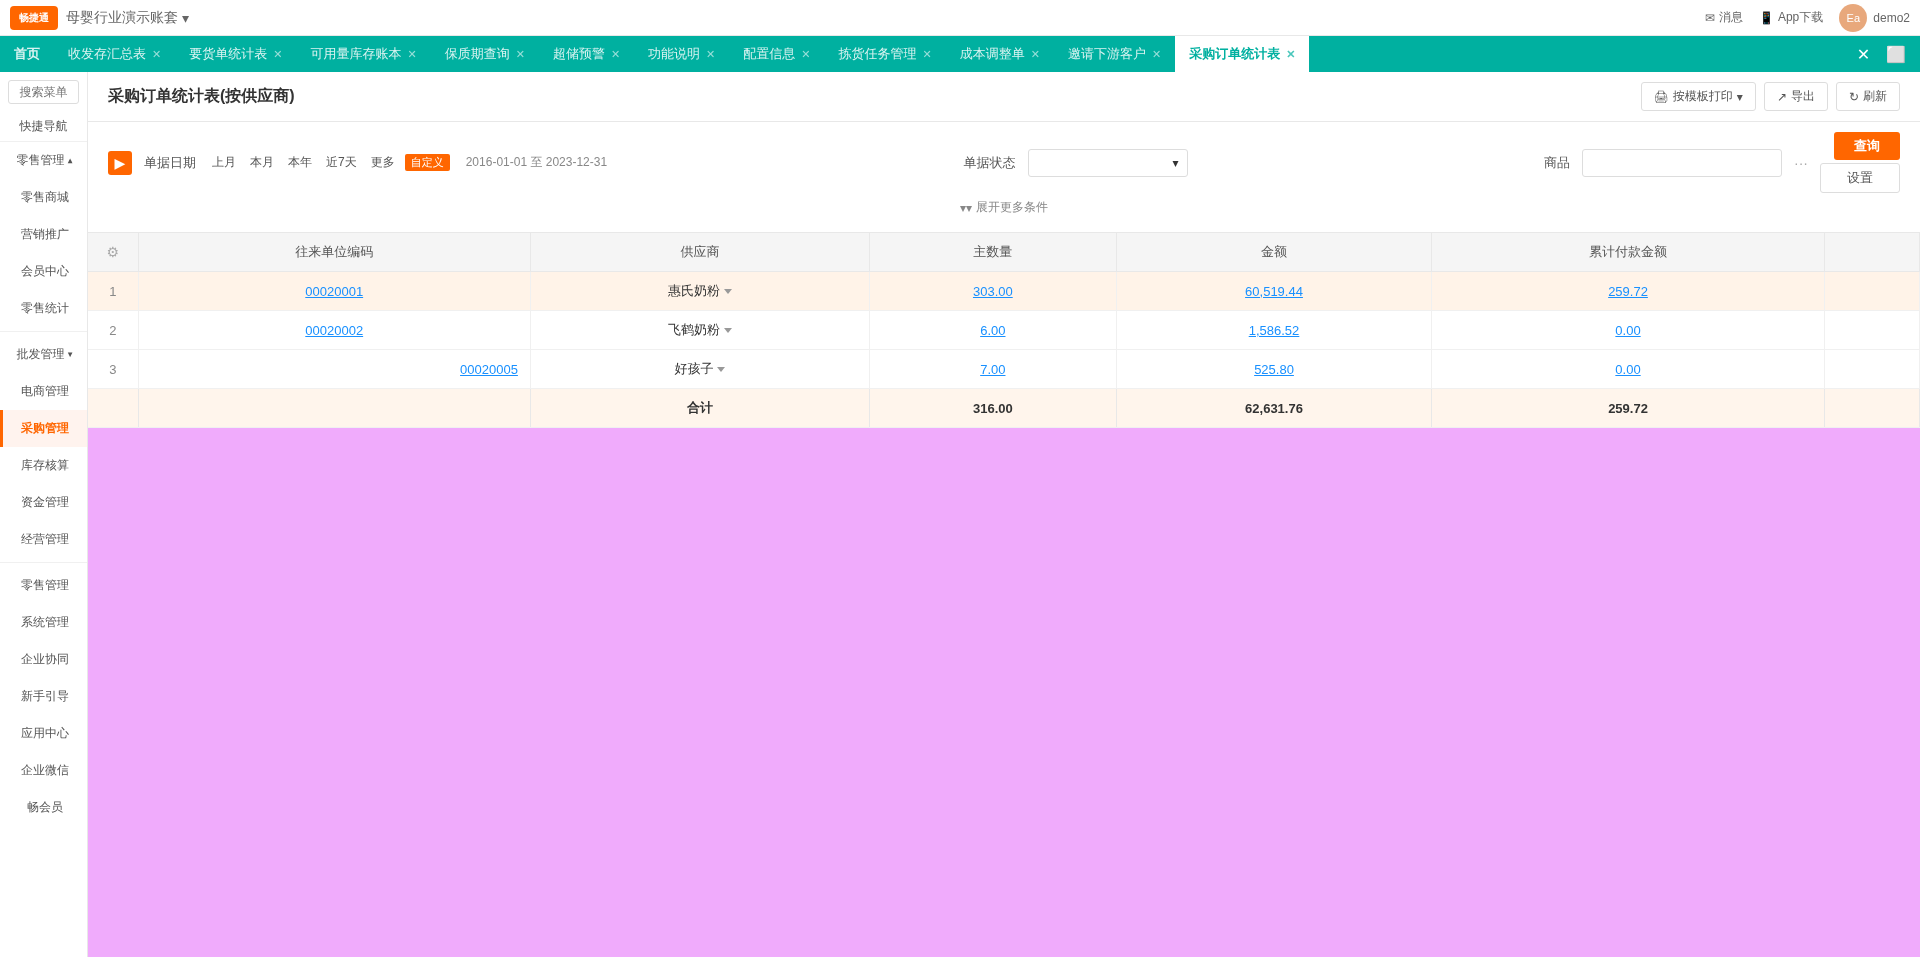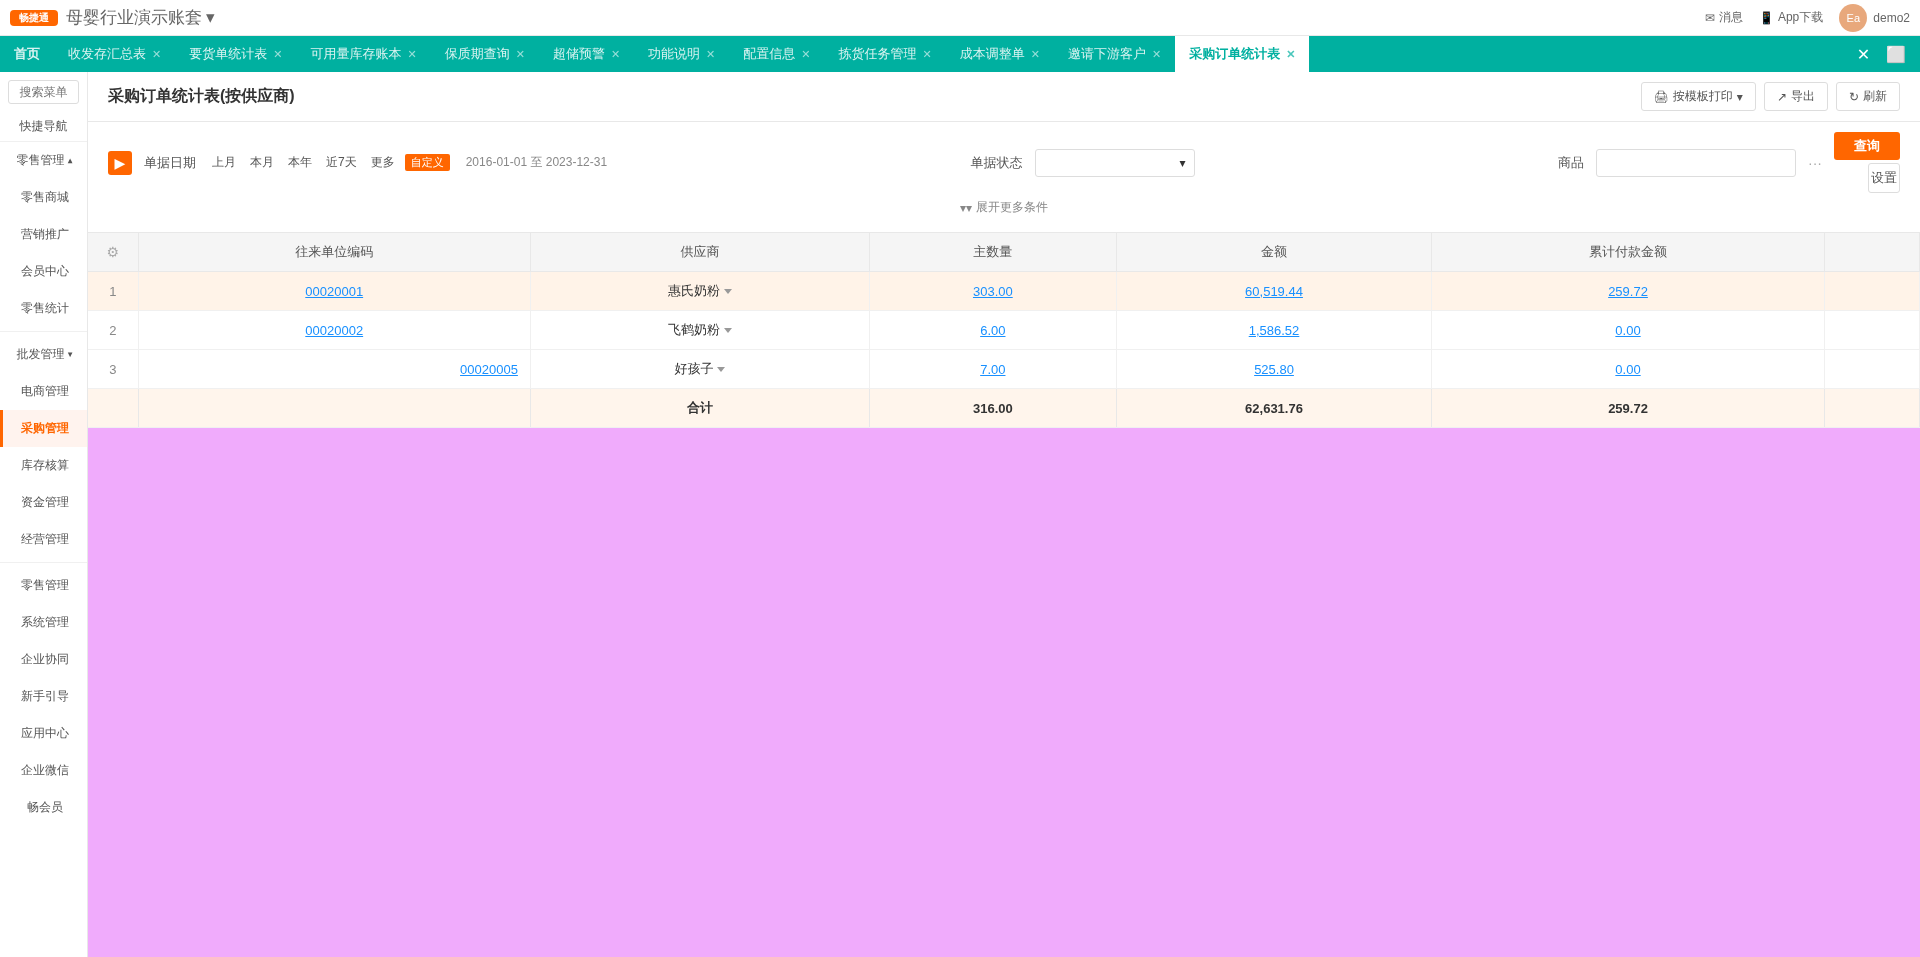--- a/index.html
+++ b/index.html
@@ -1,22 +1,22 @@
 <!DOCTYPE html>
 <html><head>
   <meta charset="utf-8">
   <style>
     * { margin: 0; padding: 0; box-sizing: border-box; }
     body { font-family: 'Microsoft YaHei', Arial, sans-serif; font-size: 13px; background: #f5f5f5; color: #333; width: 1920px; height: 957px; overflow: hidden; display: flex; flex-direction: column; }
 
     
     .top-bar { background: #fff; height: 36px; display: flex; align-items: center; padding: 0 10px; border-bottom: 1px solid #e8e8e8; justify-content: space-between; flex-shrink: 0; }
     .top-bar-left { display: flex; align-items: center; gap: 8px; }
-    .logo { width: 48px; height: 16px; background: #ff6600; border-radius: 4px; display: flex; align-items: center; justify-content: center; color: #fff; font-size: 10px; font-weight: bold; }
-    .workspace-selector { display: flex; align-items: center; gap: 4px; cursor: pointer; font-size: 17px; color: #666; }
+    .logo { width: 48px; height: 24px; background: #ff6600; border-radius: 4px; display: flex; align-items: center; justify-content: center; color: #fff; font-size: 10px; font-weight: bold; }
+    .workspace-selector { display: flex; align-items: center; gap: 4px; cursor: pointer; font-size: 14px; color: #666; }
     .top-bar-right { display: flex; align-items: center; gap: 16px; font-size: 12px; color: #666; }
     .top-bar-right .msg, .top-bar-right .app { display: flex; align-items: center; gap: 4px; cursor: pointer; }
     .user-avatar { width: 28px; height: 28px; border-radius: 50%; background: #e8a87c; display: flex; align-items: center; justify-content: center; color: #fff; font-size: 11px; }
 
     
     .nav-tabs { background: #00b0a0; height: 36px; display: flex; align-items: center; padding: 0; flex-shrink: 0; overflow: hidden; }
     .nav-tab { height: 36px; padding: 0 14px; display: flex; align-items: center; gap: 6px; cursor: pointer; color: rgba(255,255,255,0.85); font-size: 13px; white-space: nowrap; flex-shrink: 0; }
     .nav-tab.active { background: #fff; color: #00b0a0; font-weight: bold; }
     .nav-tab .close-btn { font-size: 11px; opacity: 0.7; }
     .nav-tab.home { font-weight: bold; }
@@ -48,21 +48,21 @@
     .filter-row { display: flex; align-items: center; gap: 12px; flex-wrap: wrap; }
     .filter-toggle { width: 24px; height: 24px; background: #ff6600; color: #fff; border: none; border-radius: 3px; cursor: pointer; display: flex; align-items: center; justify-content: center; font-size: 14px; }
     .filter-label { font-size: 13px; color: #555; white-space: nowrap; }
     .date-shortcuts { display: flex; align-items: center; gap: 6px; }
     .date-shortcut { font-size: 12px; color: #555; cursor: pointer; padding: 2px 4px; }
     .date-range-badge { background: #ff6600; color: #fff; font-size: 11px; padding: 1px 6px; border-radius: 2px; cursor: pointer; }
     .date-range-text { font-size: 12px; color: #888; margin-left: 4px; }
     .filter-select { height: 28px; padding: 0 8px; border: 1px solid #ddd; border-radius: 3px; font-size: 12px; min-width: 160px; background: #fff; cursor: pointer; display: flex; align-items: center; justify-content: space-between; }
     .filter-input { height: 28px; padding: 0 8px; border: 1px solid #ddd; border-radius: 3px; font-size: 12px; min-width: 160px; }
     .btn-query { padding: 5px 20px; background: #ff6600; color: #fff; border: none; border-radius: 3px; cursor: pointer; font-size: 13px; font-weight: bold; }
-    .btn-settings { padding: 5px 2px; border: 1px solid #ddd; border-radius: 3px; background: #fff; cursor: pointer; font-size: 13px; color: #555; }
+    .btn-settings { padding: 5px 26px; border: 1px solid #ddd; border-radius: 3px; background: #fff; cursor: pointer; font-size: 13px; color: #555; }
     .filter-more { display: flex; align-items: center; justify-content: center; padding: 6px 0; cursor: pointer; color: #888; font-size: 12px; gap: 4px; }
     .three-dots { color: #aaa; font-size: 14px; cursor: pointer; }
 
     
     .table-area { flex: 1; padding: 0; overflow: auto; }
     .data-table { width: 100%; border-collapse: collapse; background: #fff; }
     .data-table thead tr { background: #f5f5f5; }
     .data-table th { padding: 10px 12px; text-align: center; font-size: 13px; color: #555; font-weight: normal; border-bottom: 1px solid #e8e8e8; border-right: 1px solid #e8e8e8; white-space: nowrap; }
     .data-table th:first-child { width: 50px; }
     .data-table td { padding: 10px 12px; text-align: center; font-size: 13px; border-bottom: 1px solid #f0f0f0; border-right: 1px solid #f0f0f0; }

